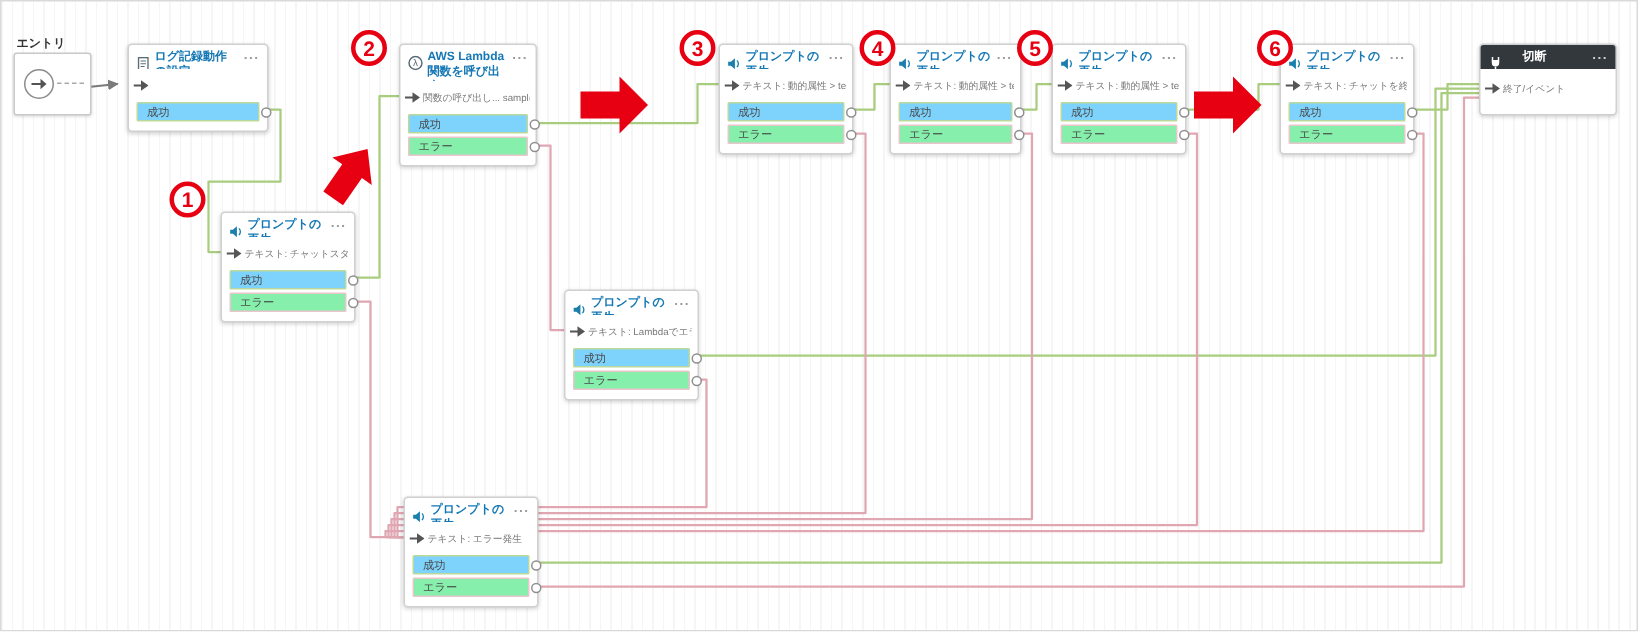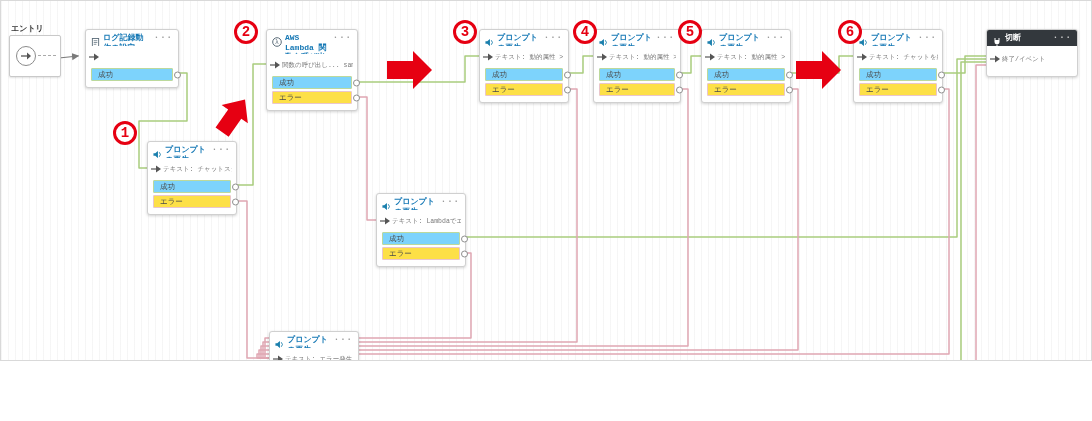--- a/index.html
+++ b/index.html
@@ -1,47 +1,47 @@
 <!DOCTYPE html>
 <html><head>
 <meta charset="utf-8">
 <style>
   html,body{margin:0;padding:0;}
   .canvas{
-    position:relative;width:1092px;height:361px;overflow:hidden;
+    position:relative;width:1092px;height:421px;overflow:hidden;
     background:#fff;
     background-image:repeating-linear-gradient(90deg, rgba(120,120,120,0.07) 0, rgba(120,120,120,0.07) 1px, transparent 1px, transparent 7px);
     border:1px solid #d9d9d9;box-sizing:border-box;
-    font-family:Liberation Mono, monospace;
+    font-family:Liberation Sans, sans-serif;
   }
   svg.wires{position:absolute;left:0;top:0;z-index:1;}
   svg.overlay{position:absolute;left:0;top:0;z-index:6;pointer-events:none;}
   .wire{fill:none;stroke-width:1.5;stroke-linejoin:round;stroke-linecap:round;}
   .wire-green{stroke:#a9cd7e;}
   .wire-pink{stroke:#e0a7b2;}
   .wire-gray{stroke:#7a7a7a;stroke-width:1.2;}
 
   .node{position:absolute;z-index:3;background:#fff;border:1px solid #d0d0d0;border-radius:3px;
         box-shadow:0 1px 3px rgba(0,0,0,.18);}
   .node-header{height:16px;box-sizing:border-box;padding:3px 5px 0 5px;display:flex;align-items:flex-start;gap:3px;overflow:hidden;}
   .node-header.two-line{height:24px;}
   .node-header.dark{background:#33383d;border-radius:2px 2px 0 0;}
   .ntitle{flex:1;color:#1578b5;font-size:8px;font-weight:bold;line-height:1.2;}
-  .node-header.dark .ntitle{color:#fff;}
+  .node-header.dark .ntitle{color:#fff;margin-left:10px;}
   .dots{color:#9a9a9a;font-size:9px;font-weight:bold;line-height:6px;letter-spacing:1px;}
   .node-header.dark .dots{color:#cfcfcf;}
   .nicon{flex:0 0 auto;display:inline-block;margin-top:1px;}
   .body-row{position:relative;height:22px;display:flex;align-items:center;}
   .body-row.tall{height:26px;}
   .in-arrow{position:absolute;left:3px;top:50%;transform:translateY(-50%);line-height:0;}
   .body-text{margin-left:15px;margin-right:4px;color:#787878;font-size:6.5px;white-space:nowrap;overflow:hidden;}
   .row{position:relative;height:13px;margin:0 5px 2px 5px;display:flex;align-items:center;
        padding:0 6px;font-size:7.5px;color:#4a4a4a;border-radius:1px;box-sizing:border-box;}
   .row.success{background:#7dd3fc;border:1px solid #bcd99c;}
-  .row.error{background:#fde047;border:1px solid #eac6cc;text-align:right;}
+  .row.error{background:#86efac;border:1px solid #eac6cc;text-align:right;}
   .node-footer{height:4px;}
   .port-dot{position:absolute;right:-9px;top:50%;transform:translateY(-50%);width:7px;height:7px;
             border-radius:50%;background:#fff;border:1px solid #8f8f8f;box-sizing:border-box;}
   .badge{position:absolute;z-index:7;width:24px;height:24px;box-sizing:border-box;border:3px solid #e60012;
          border-radius:50%;background:#fff;color:#e60012;font-size:14px;font-weight:bold;
          display:flex;align-items:center;justify-content:center;}
   .entry-label{position:absolute;left:10px;top:22px;z-index:3;font-size:8px;font-weight:bold;color:#333;}
   .entry-box{position:absolute;left:8px;top:34px;width:50px;height:40px;z-index:3;background:#fff;
              border:1px solid #c9c9c9;border-radius:2px;box-shadow:0 1px 2px rgba(0,0,0,.12);}
   .entry-circle{position:absolute;left:6px;top:10px;width:20px;height:20px;border-radius:50%;

